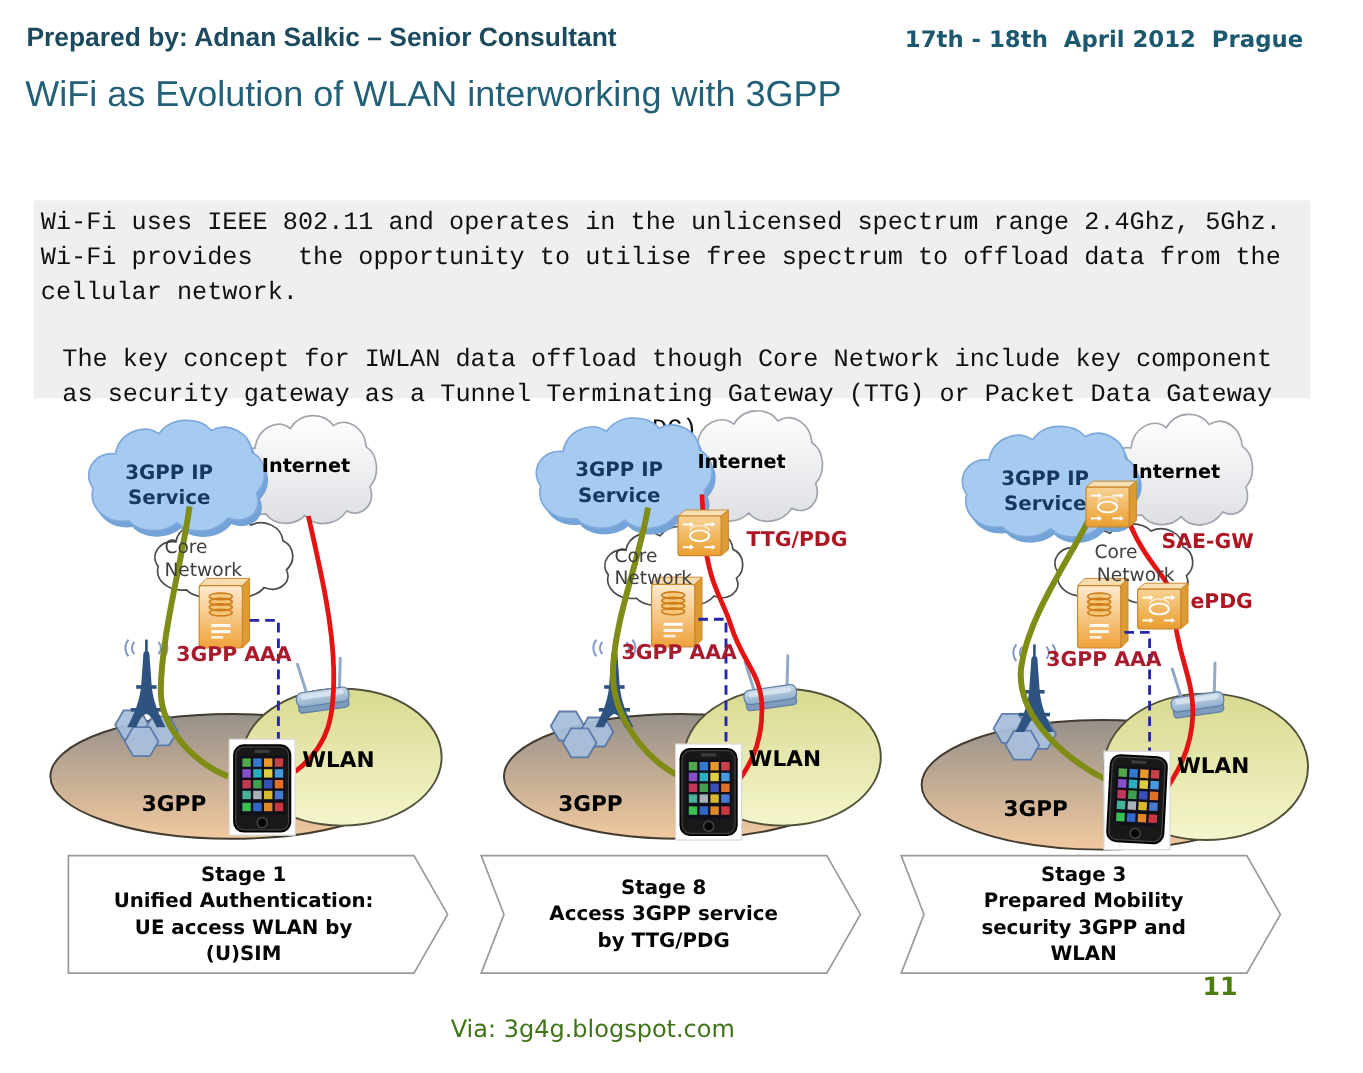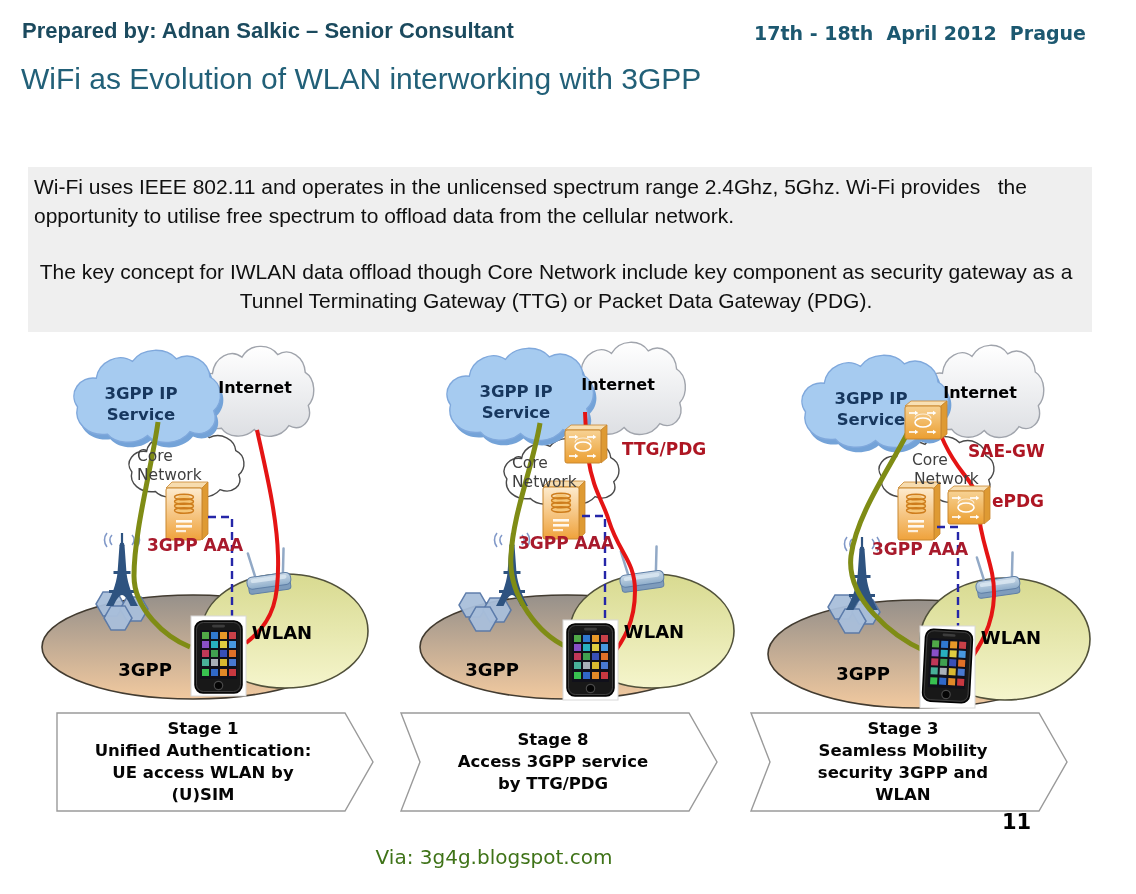--- a/index.html
+++ b/index.html
@@ -5,37 +5,37 @@
   html,body{margin:0;padding:0;background:#ffffff;}
   .slide{position:relative;width:1136px;height:894px;background:#ffffff;overflow:hidden;
          font-family:"Liberation Sans",sans-serif;}
   .prepared{position:absolute;left:22px;top:18px;font-size:22px;font-weight:bold;
             color:#1B4A5E;font-family:"Liberation Sans",sans-serif;}
   .eventdate{position:absolute;right:50px;top:22px;font-size:19px;font-weight:bold;
              color:#1C5870;white-space:pre;font-family:"DejaVu Sans",sans-serif;text-align:center;}
   .pagetitle{position:absolute;left:21px;top:62px;font-size:30px;font-weight:normal;
              color:#226078;font-family:"Liberation Sans",sans-serif;text-align:center;}
   .intro{position:absolute;left:28px;top:167px;width:1064px;height:165px;background:#EFEFEF;
-         box-sizing:border-box;padding:6px 14px 0 6px;}
+         box-sizing:border-box;padding:6px 14px 0 6px;font-family:Liberation Mono, monospace;}
   .intro p{margin:0;font-size:21px;line-height:1.38;color:#101010;white-space:pre-wrap;}
   .intro p + p{margin-top:27px;text-align:center;}
   svg.diagram{position:absolute;top:341px;overflow:visible;}
   .dlabel{font-family:"DejaVu Sans",sans-serif;font-weight:bold;}
   .dlabel-core{font-family:"DejaVu Sans",sans-serif;font-weight:normal;fill:#3F3F3F;}
   .stage{position:absolute;top:712px;width:320px;height:100px;}
   .stage svg{position:absolute;left:0;top:0;overflow:visible;}
   .stage .stxt{position:absolute;left:18px;right:42px;top:0;bottom:0;display:flex;
                flex-direction:column;align-items:center;justify-content:center;
                font-family:"DejaVu Sans",sans-serif;font-weight:bold;font-size:16.5px;
                line-height:1.32;color:#050505;text-align:center;}
   .stage.notched .stxt{left:30px;}
   .via{position:absolute;left:0;top:845px;width:988px;text-align:center;font-size:20px;
        color:#3F7318;font-family:"DejaVu Sans",sans-serif;}
   .pagenum{position:absolute;left:1002px;top:810px;font-size:21px;font-weight:bold;
-           color:#000000;font-family:"DejaVu Sans",sans-serif;}
+           color:#4d7c0f;font-family:"DejaVu Sans",sans-serif;}
   .defs-holder{position:absolute;width:0;height:0;}
 </style>
 </head>
 <body>
 
 <div class="slide">
 
   <svg class="defs-holder" aria-hidden="true">
     <defs>
       <linearGradient id="gWhiteCloud" x1="0" y1="0" x2="0" y2="1">
@@ -274,21 +274,21 @@
       <span></span>
     </div>
   </div>
 
   <div class="stage notched" style="left:749px">
     <svg width="320" height="100" viewBox="0 0 320 100">
       <polygon points="2,1 290,1 318,50 290,99 2,99 21,50" fill="#FFFFFF" stroke="#9A9A9A" stroke-width="1.4"></polygon>
     </svg>
     <div class="stxt">
       <span>Stage 3</span>
-      <span>Seamless Mobility</span>
+      <span>Prepared Mobility</span>
       <span>security 3GPP and</span>
       <span>WLAN</span>
     </div>
   </div>
 
   <div class="via">Via: 3g4g.blogspot.com</div>
   <div class="pagenum">11</div>
 
 </div>
 

